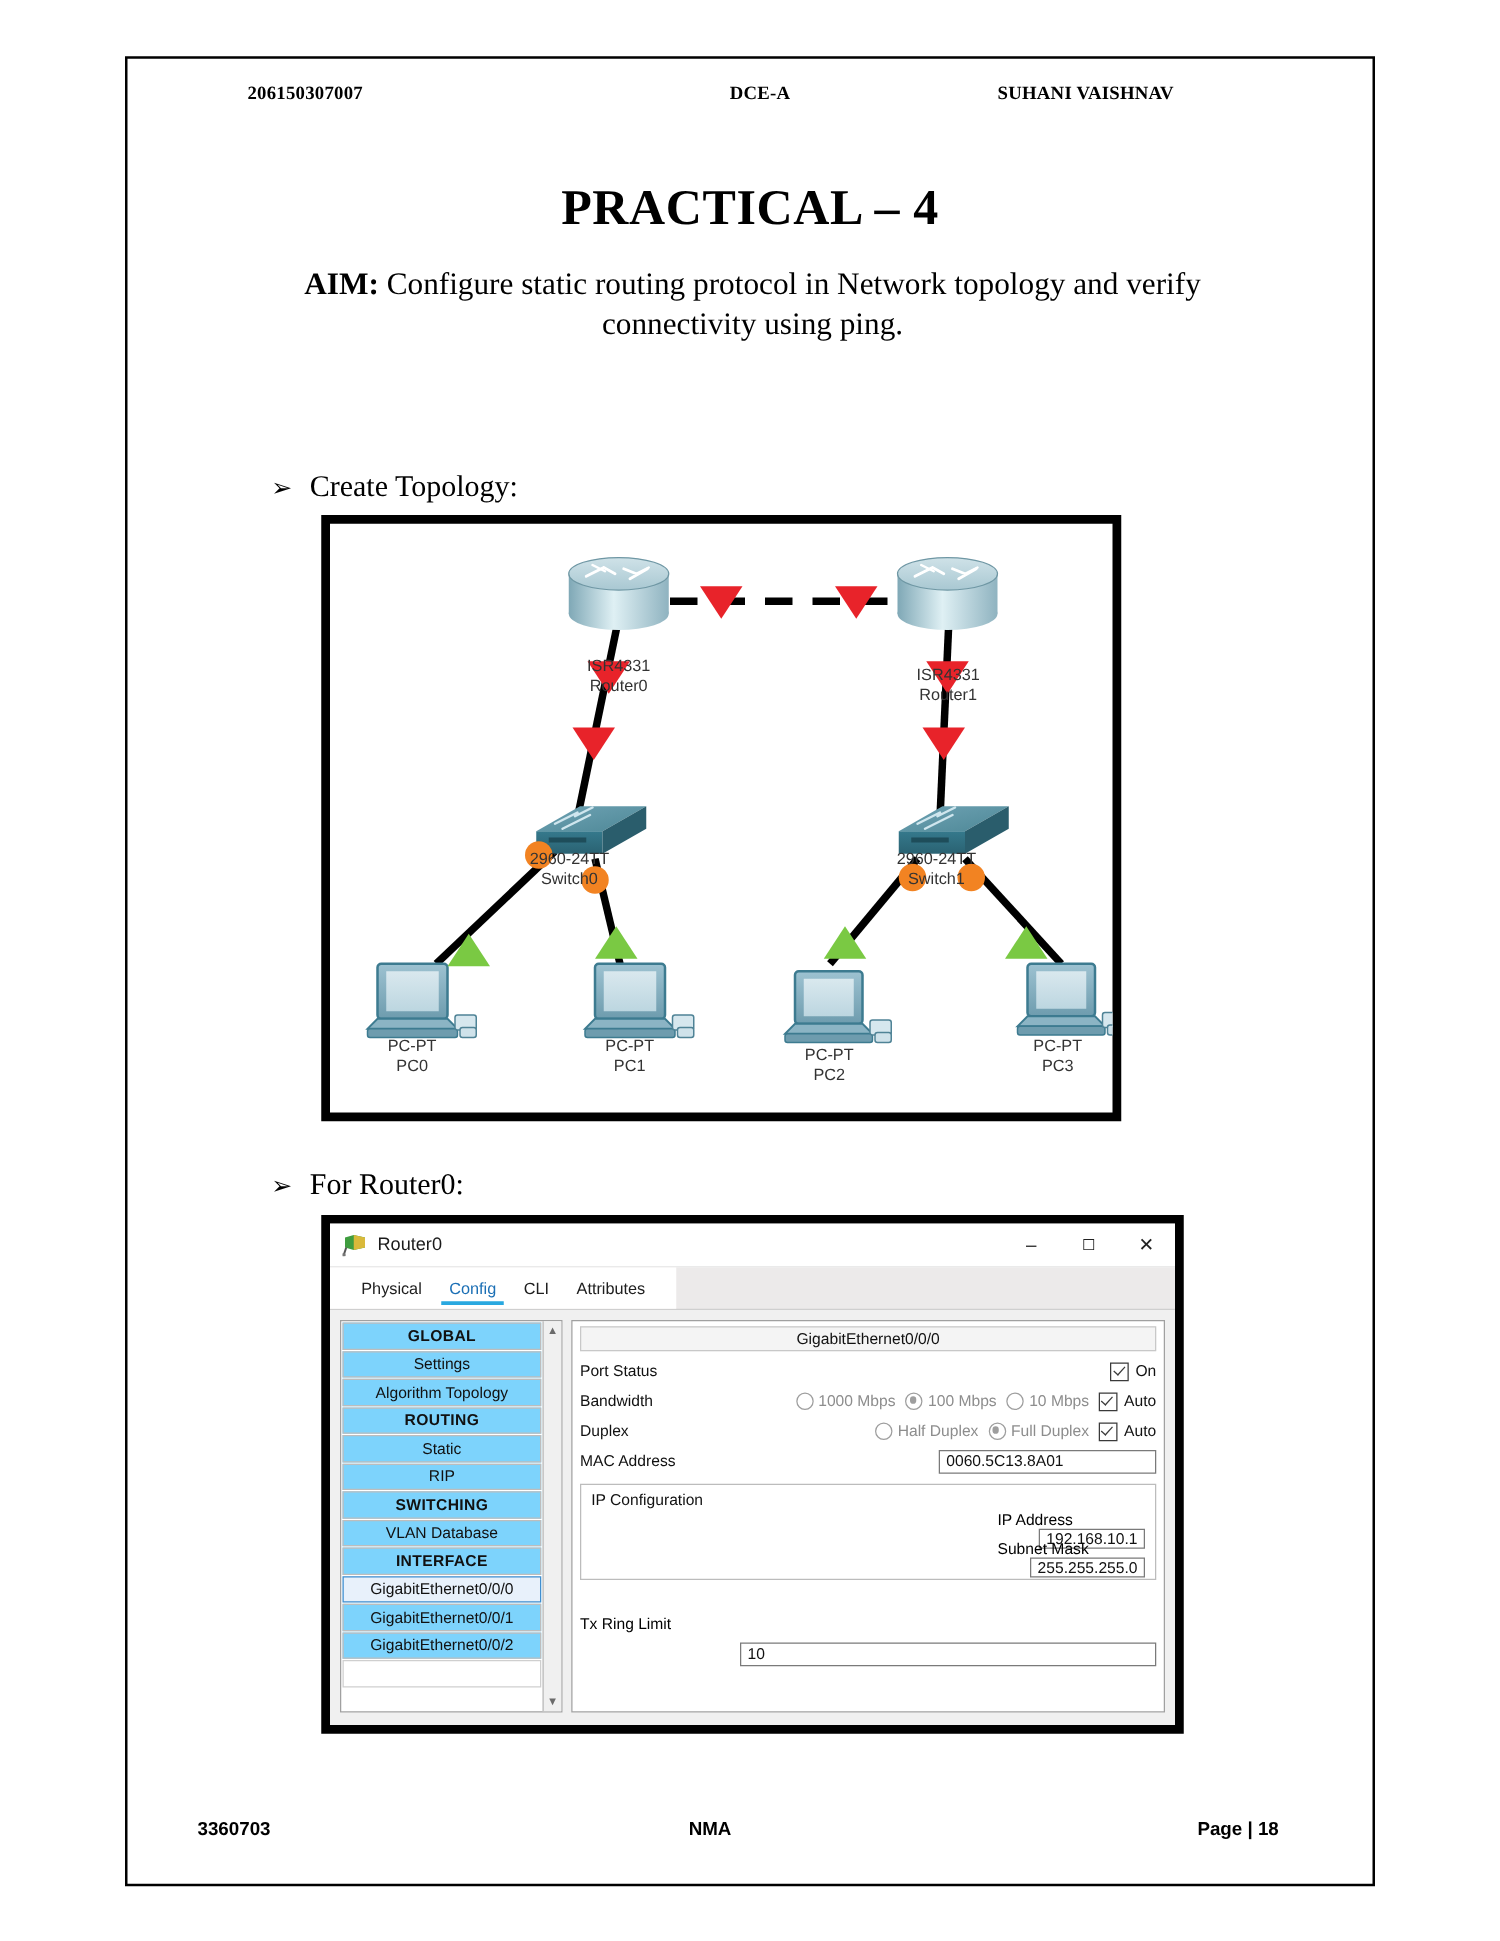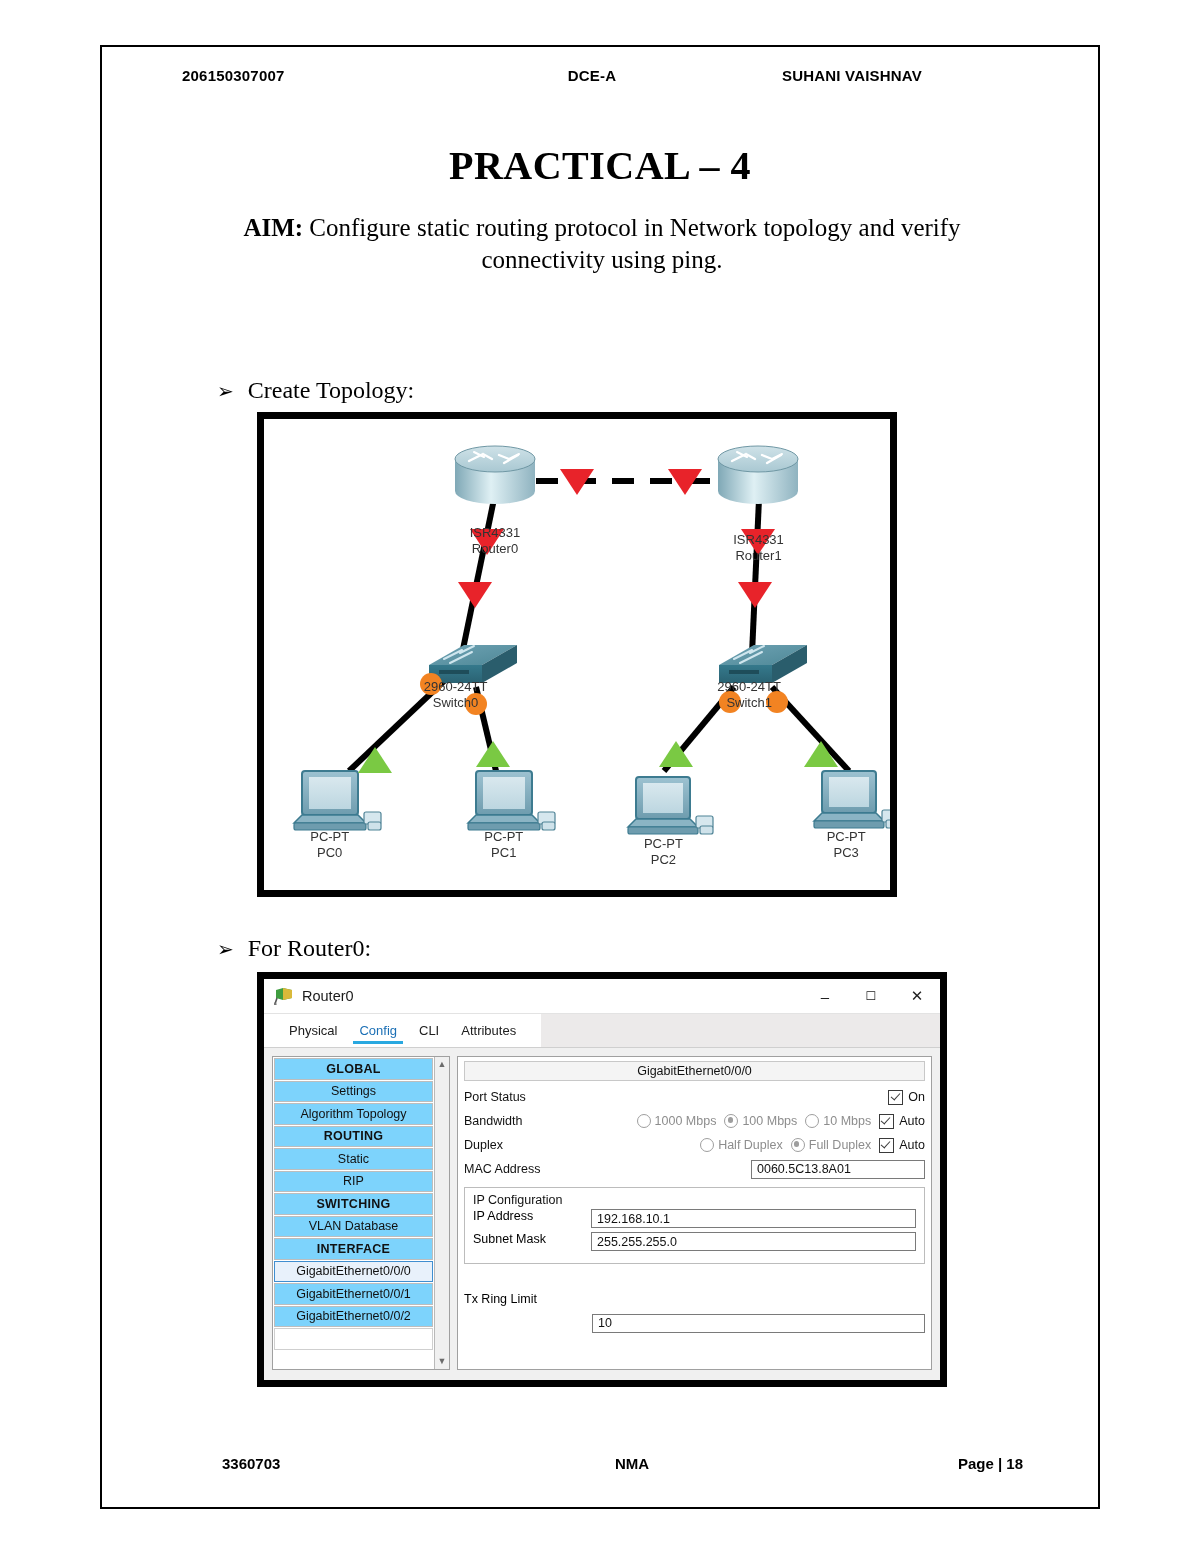--- a/index.html
+++ b/index.html
@@ -14,23 +14,24 @@
     left:100px;top:45px;
     width:1000px;height:1464px;
     border:2px solid #000;
     box-sizing:border-box;
     background:#fff;
   }
   
   .hdr{
     position:absolute;left:0;top:20px;width:100%;
     display:flex;
-    font-family:Liberation Sans, sans-serif;
+    font-family:Liberation Serif, serif;
     font-weight:bold;font-size:15px;letter-spacing:.2px;
     color:#000;
+    padding-left:16px;
   }
   .hdr-l{margin-left:80px;width:300px;}
   .hdr-c{width:220px;text-align:center;}
   .hdr-r{flex:1;text-align:left;padding-left:80px;}
 
   .title{
     position:absolute;left:0;top:95px;width:100%;
     text-align:center;
     font-size:40px;font-weight:bold;
     letter-spacing:.5px;
@@ -137,35 +138,35 @@
   .cbx.on:after{content:"";position:absolute;left:3.2px;top:0px;width:4px;height:8px;border:solid #3a3a3a;border-width:0 1.8px 1.8px 0;transform:rotate(42deg);}
   .cklab{display:inline-flex;align-items:center;font-size:12.5px;color:#111;}
   .txt{
     border:1px solid #7a7a7a;background:#fff;height:19px;
     font-size:12.5px;color:#111;display:flex;align-items:center;padding:0 5px;
     box-sizing:border-box;font-family:"Liberation Sans", sans-serif;
   }
   .macbox{width:174px;}
   .ipgroup{border:1px solid #bcbcbc;margin-top:6px;padding:5px 8px 8px 8px;}
   .ipgroup .glab{font-size:12.5px;color:#111;margin-bottom:2px;}
-  .iprow{display:flex;align-items:flex-start;height:23px;font-size:12.5px;}
+  .iprow{display:flex;align-items:flex-end;height:23px;font-size:12.5px;flex-direction:column;}
   .iprow .lab{width:118px;flex:none;}
   .iprow .txt{flex:1;}
   .txrow{display:flex;align-items:center;height:26px;margin-top:22px;font-size:12.5px;}
   .txrow .lab{width:128px;flex:none;}
   .txrow .txt{flex:1;margin-top:48px;}
 
   
   .ftr{
     position:absolute;left:0;bottom:35px;width:100%;
     display:flex;align-items:center;
     font-family:"Liberation Sans", sans-serif;
     font-weight:bold;font-size:15px;color:#000;
   }
-  .ftr-l{margin-left:120px;width:280px;}
+  .ftr-l{margin-left:56px;width:280px;}
   .ftr-c{width:260px;text-align:center;}
   .ftr-r{flex:1;text-align:right;padding-right:75px;}
 </style>
 </head>
 <body>
 
 <div class="page">
 
   <div class="hdr">
     <div class="hdr-l">206150307007</div>

